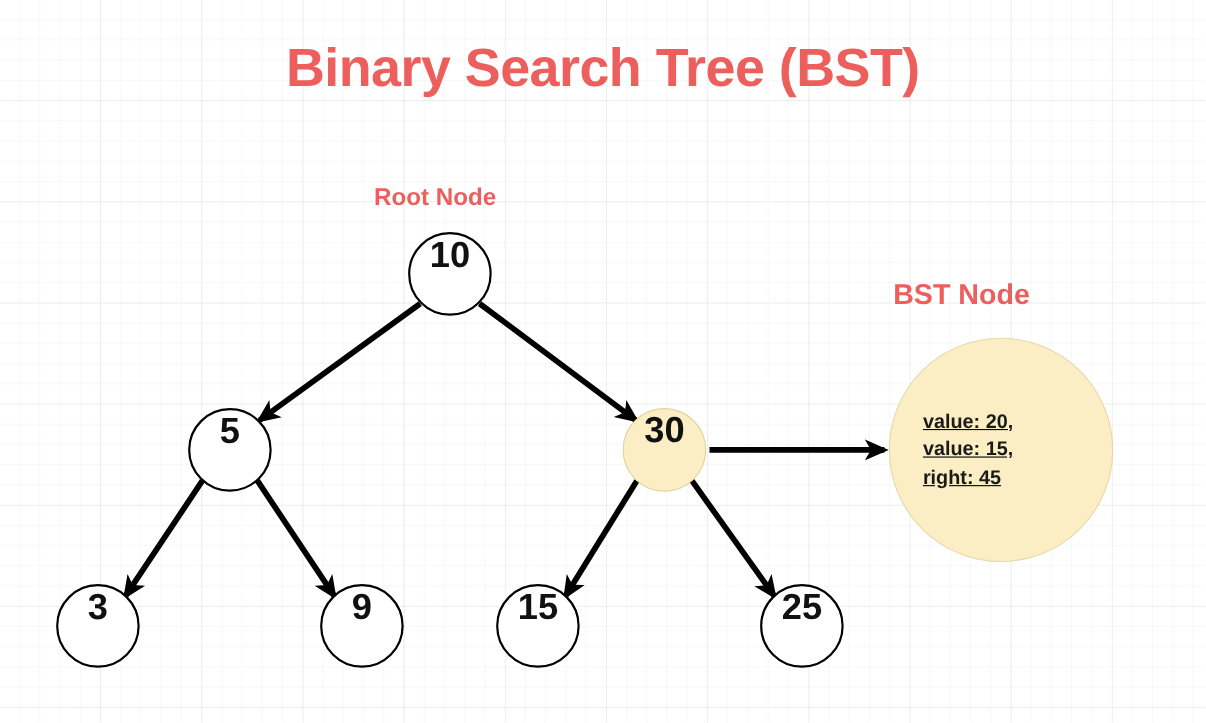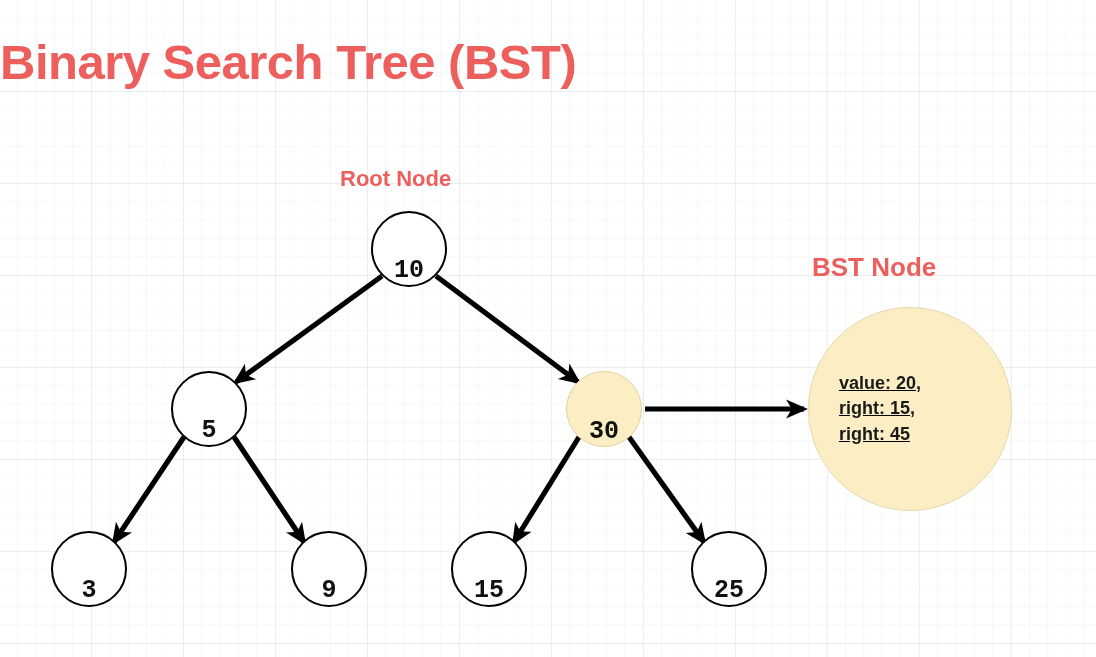--- a/index.html
+++ b/index.html
@@ -33,21 +33,21 @@
     top: 0;
     width: 1096px;
     height: 657px;
     pointer-events: none;
   }
   .title {
     position: absolute;
     left: 0;
     top: 34px;
     width: 1096px;
-    text-align: left;
+    text-align: center;
     font-size: 49px;
     font-weight: bold;
     color: #ec5f5c;
     letter-spacing: -0.5px;
     font-family: "Liberation Sans", sans-serif;
     white-space: nowrap;
   }
   .annot {
     position: absolute;
     font-size: 22px;
@@ -61,26 +61,26 @@
 
   .node {
     position: absolute;
     width: 76px;
     height: 76px;
     border-radius: 50%;
     background: #ffffff;
     border: 2px solid #000000;
     box-sizing: border-box;
     display: flex;
-    align-items: flex-end;
+    align-items: flex-start;
     justify-content: center;
-    font-size: 25px;
+    font-size: 33px;
     font-weight: bold;
     color: #111111;
-    font-family: Liberation Mono, monospace;
+    font-family: Liberation Sans, sans-serif;
     z-index: 3;
   }
   .node.highlight {
     background: #fbeec5;
     border: 1px solid #e2d29a;
   }
   .bignode {
     position: absolute;
     width: 204px;
     height: 204px;
@@ -156,18 +156,18 @@
     <span>15</span>
   </div>
 
   <div class="node" style="left:691px; top:531px;">
     <span>25</span>
   </div>
 
   <div class="bignode" style="left:808px; top:307px;">
     <div class="detail">
       <div>value: 20,</div>
-      <div>right: 15,</div>
+      <div>value: 15,</div>
       <div>right: 45</div>
     </div>
   </div>
 
 </div>
 
 </body></html>

